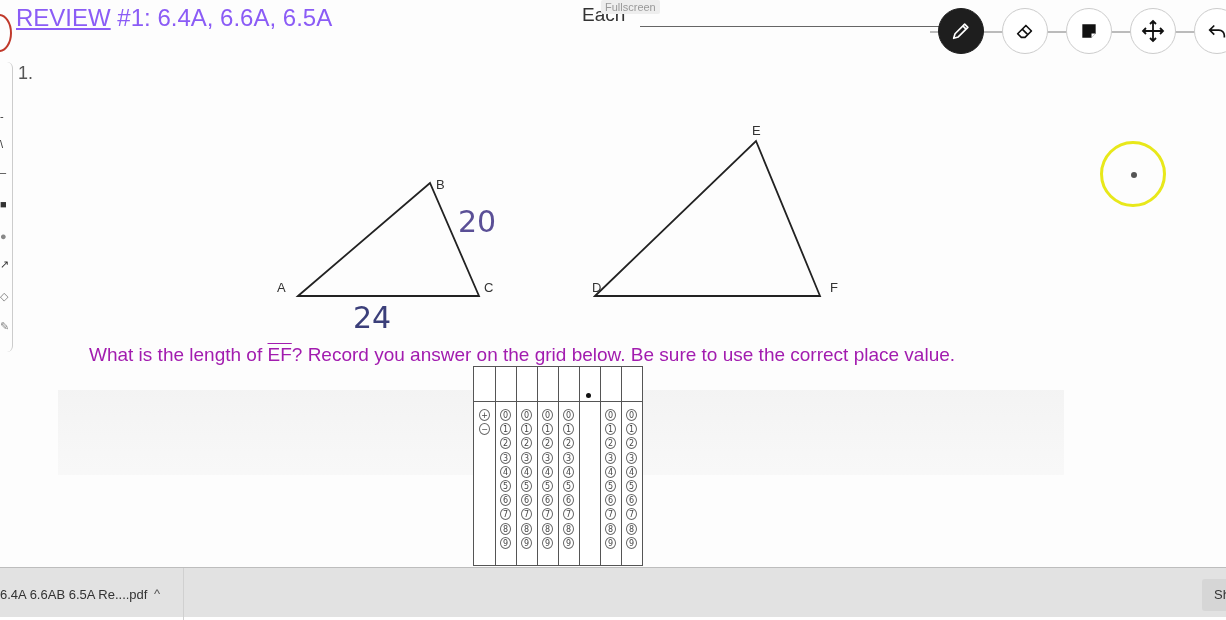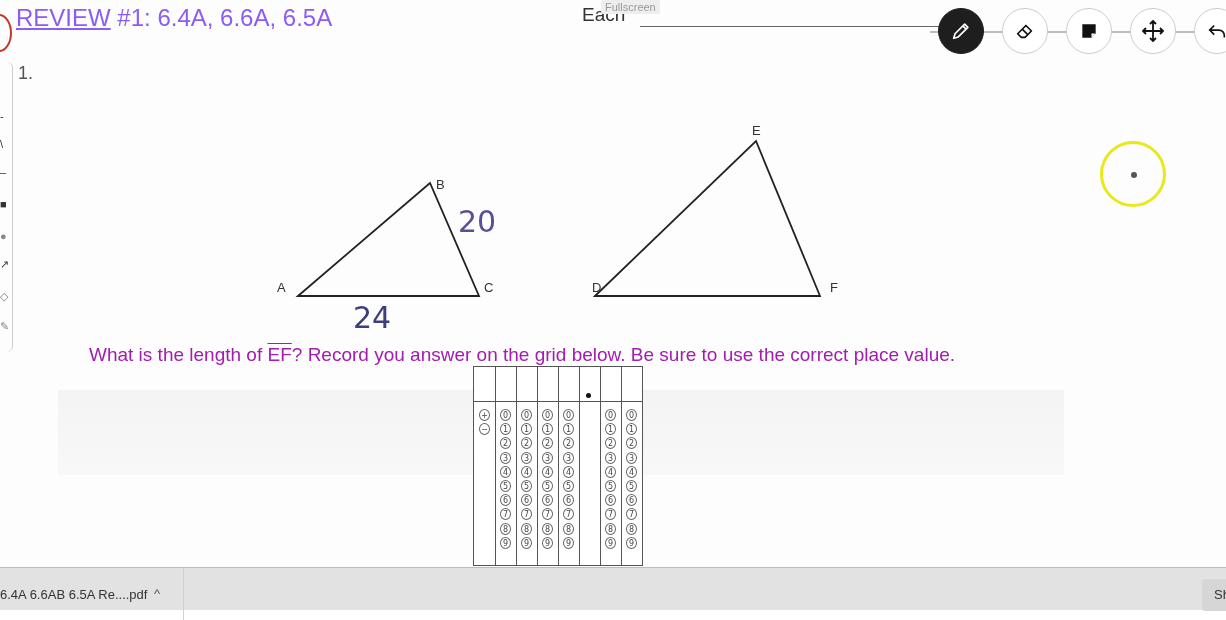--- a/index.html
+++ b/index.html
@@ -26,21 +26,21 @@
   .tb-line { position:absolute; left:0; top:23px; width:296px; height:2px; background:#bbb; }
   .tb-btn { position:absolute; top:0; width:46px; height:46px; border-radius:50%; background:#fff; border:1px solid #ccc; display:flex; align-items:center; justify-content:center; box-sizing:border-box; }
   .tb-btn.active { background:#1e1e1e; border-color:#1e1e1e; }
   .cursor-ring { position:absolute; left:1100px; top:141px; width:66px; height:66px; border:3px solid #e8e81a; border-radius:50%; box-sizing:border-box; }
   .cursor-dot { position:absolute; left:1131px; top:172px; width:6px; height:6px; background:#555; border-radius:50%; }
   .grid { position:absolute; left:473px; top:366px; width:170px; height:200px; border:1.5px solid #555; box-sizing:border-box; background:#fff; }
   .gcol { position:absolute; top:0; height:100%; border-left:1.5px solid #555; box-sizing:border-box; }
   .ghead { position:absolute; left:0; top:34px; width:100%; border-top:1.5px solid #555; }
   .bubble { position:absolute; width:11px; height:12px; border:1px solid #666; border-radius:50%; font-size:8px; line-height:12px; text-align:center; color:#444; box-sizing:border-box; background:#fff; font-family:"DejaVu Sans", sans-serif; }
   .decimal-dot { position:absolute; left:586px; top:393px; width:5px; height:5px; background:#111; border-radius:50%; }
-  .bottombar { position:absolute; left:0; top:567px; width:1226px; height:43px; background:#e2e2e2; border-top:1.5px solid #bdbdbd; box-sizing:border-box; }
+  .bottombar { position:absolute; left:0; top:567px; width:1226px; height:50px; background:#e2e2e2; border-top:1.5px solid #bdbdbd; box-sizing:border-box; }
   .dl-item { position:absolute; left:0; top:0; height:53px; width:183px; border-right:1px solid #d0d0d0; }
   .dl-name { position:absolute; left:0; top:19px; font-size:13px; color:#333; white-space:nowrap; }
   .dl-chev { position:absolute; left:154px; top:18px; font-size:13px; color:#555; }
   .show-all { position:absolute; left:1202px; top:11px; width:40px; height:32px; background:#d6d6d6; border-radius:3px; font-size:13px; color:#333; line-height:32px; padding-left:12px; box-sizing:border-box; }
 </style>
 </head>
 <body>
 
 <div class="page">
   <div class="ghost-band"></div>

